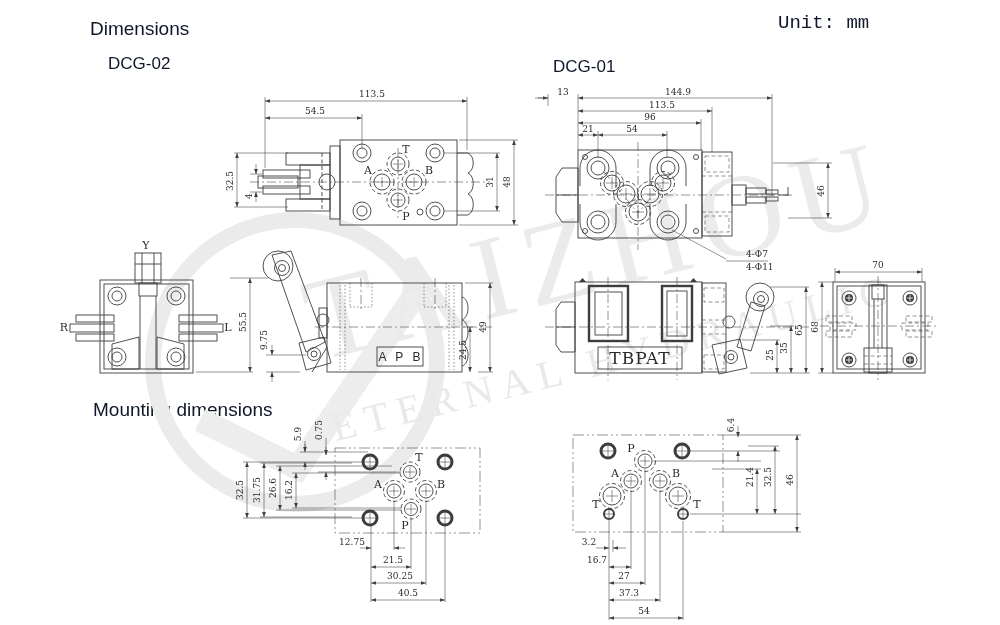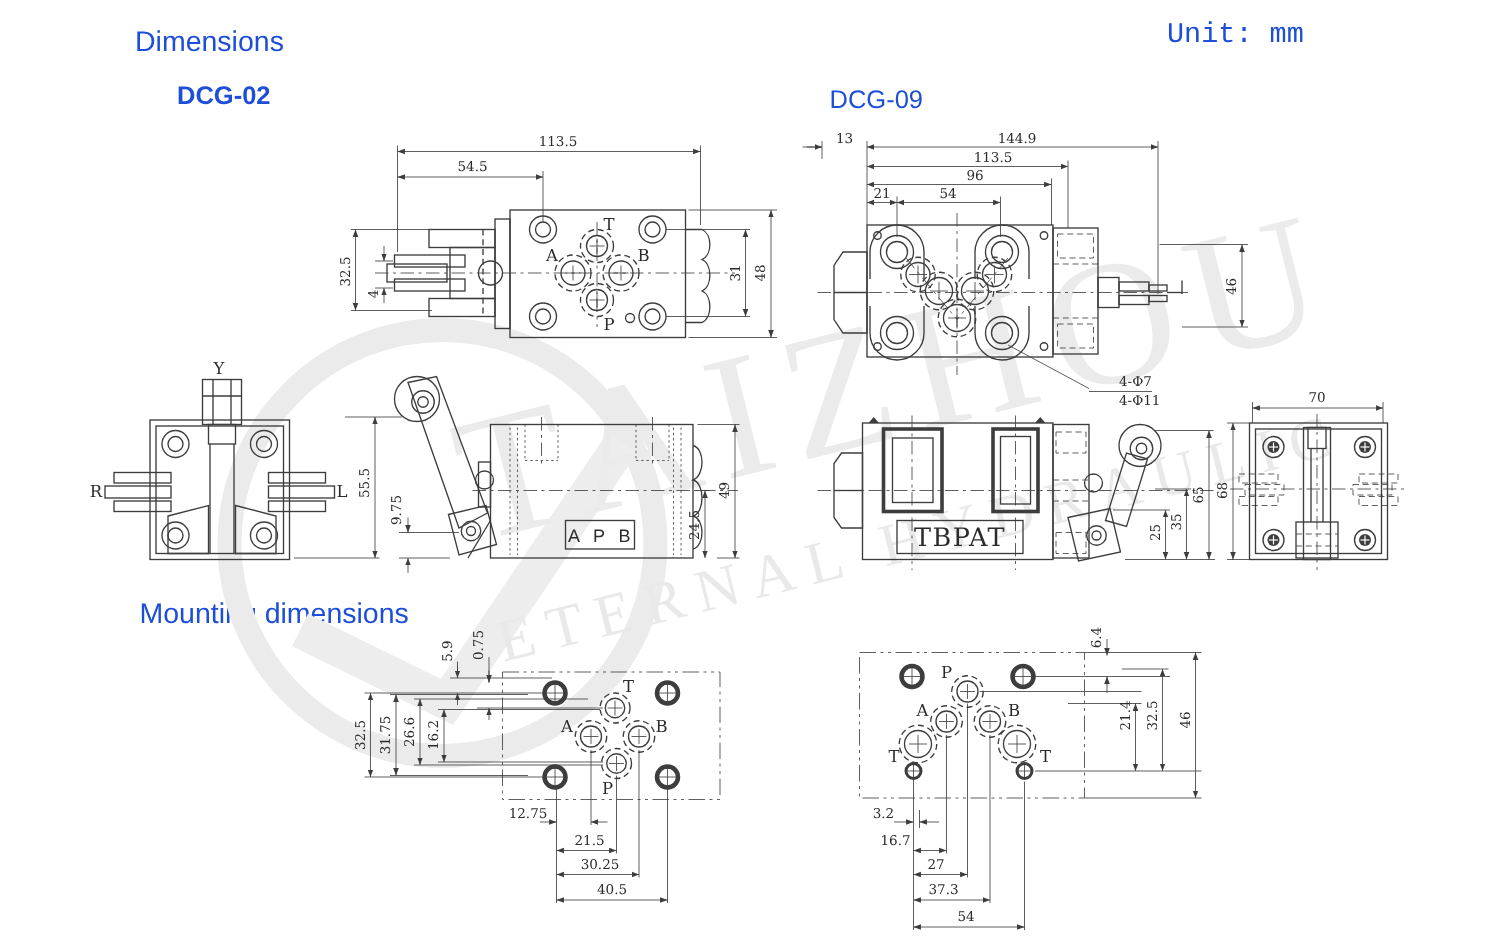--- a/index.html
+++ b/index.html
@@ -1,17 +1,17 @@
 <!DOCTYPE html>
 <html><head>
 <meta charset="utf-8">
 <style>
   html,body{margin:0;padding:0;background:#fff;}
   .canvas{position:relative;width:1000px;height:625px;background:#ffffff;overflow:hidden;
-          font-family:"Liberation Sans",sans-serif;color:#1d4ed8;}
+          font-family:"Liberation Sans",sans-serif;color:#0f172a;}
   .hd{position:absolute;white-space:nowrap;}
   .h1{font-size:19px;}
   .h2{font-size:17px;}
   svg{position:absolute;left:0;top:0;}
   .s {stroke:#3d3d3d;fill:none;stroke-width:.9;}
   .t {stroke:#3d3d3d;fill:none;stroke-width:.55;}
   .b {stroke:#3d3d3d;fill:none;stroke-width:2.4;}
   .bb{stroke:#3d3d3d;fill:none;stroke-width:3;}
   .dot{stroke-dasharray:1.6,1.9;}
   .dsh{stroke-dasharray:4,2.5;}
@@ -23,22 +23,22 @@
   text.tb{font-family:"DejaVu Serif",serif;font-size:17px;fill:#2b2b2b;text-anchor:middle;letter-spacing:1px;}
   text.wm{font-family:"Liberation Serif",serif;text-anchor:middle;}
 </style>
 </head>
 <body>
 
 <div class="canvas">
 
   <div class="hd h1" style="left:90px;top:18px;">Dimensions</div>
   <div class="hd h1" style="left:778px;top:12px;font-family:Liberation Mono, monospace;">Unit: mm</div>
-  <div class="hd h2" style="left:118px;top:54px;font-weight:bold;">DCG-02</div>
-  <div class="hd h2" style="left:553px;top:57px;">DCG-09</div>
+  <div class="hd h2" style="left:108px;top:54px;">DCG-02</div>
+  <div class="hd h2" style="left:553px;top:57px;">DCG-01</div>
   <div class="hd h1" style="left:93px;top:399px;">Mounting dimensions</div>
 
   <svg width="1000" height="625" viewBox="0 0 1000 625">
     <defs>
       <marker id="ar" viewBox="0 0 10 10" refX="9" refY="5" markerWidth="10" markerHeight="10" orient="auto-start-reverse">
         <path d="M0,1.6 L9,5 L0,8.4 z" fill="#3d3d3d"></path>
       </marker>
     </defs>
 
     <g>

